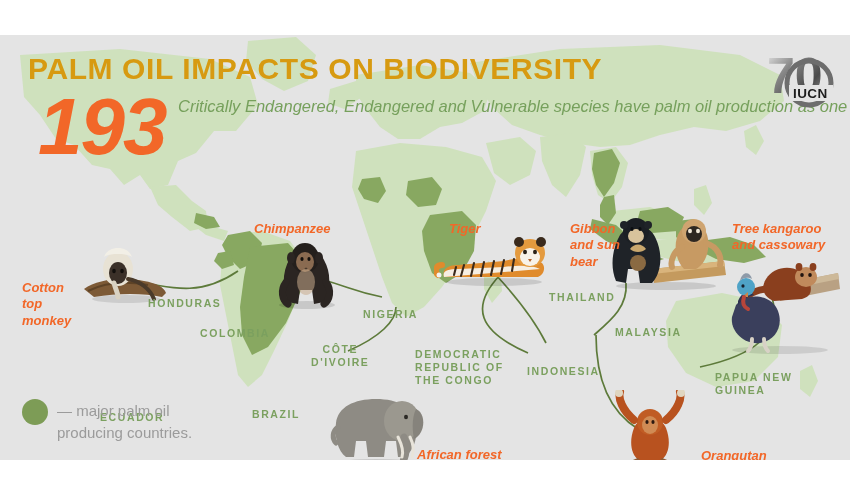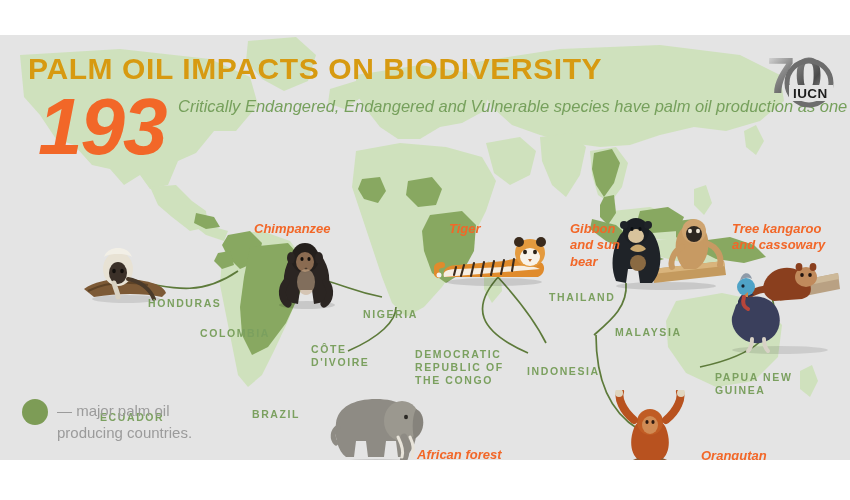--- a/index.html
+++ b/index.html
@@ -363,32 +363,35 @@
         <circle cx="56" cy="40" r="22" fill="none" stroke="#6d6d6d" stroke-width="5"></circle>
         <rect x="36" y="42" width="44" height="16" fill="#e4e4e4"></rect>
         <text x="40" y="55" font-family="Liberation Sans, sans-serif" font-size="13.5" font-weight="bold" fill="#1d1d1d" letter-spacing="0.4">IUCN</text>
       </svg>
     </div>
 
     <div class="country" style="left:148px;top:262px;text-align:right;">HONDURAS</div>
     <div class="country" style="left:200px;top:292px;">COLOMBIA</div>
     <div class="country" style="left:100px;top:332px;margin-top:44px;">ECUADOR</div>
     <div class="country" style="left:252px;top:373px;">BRAZIL</div>
-    <div class="country" style="left:311px;top:308px;">CÔTE
+    <div class="country" style="left:311px;top:308px;text-align:center;">CÔTE
 D'IVOIRE</div>
     <div class="country" style="left:363px;top:273px;">NIGERIA</div>
     <div class="country" style="left:415px;top:313px;">DEMOCRATIC
 REPUBLIC OF
 THE CONGO</div>
     <div class="country" style="left:549px;top:256px;">THAILAND</div>
     <div class="country" style="left:615px;top:291px;">MALAYSIA</div>
     <div class="country" style="left:527px;top:330px;">INDONESIA</div>
     <div class="country" style="left:715px;top:336px;">PAPUA NEW
 GUINEA</div>
 
+    <div class="animal-label" style="left:22px;top:245px;">Cotton
+top
+monkey</div>
     <div class="animal-label" style="left:254px;top:186px;">Chimpanzee</div>
     <div class="animal-label" style="left:449px;top:186px;">Tiger</div>
     <div class="animal-label" style="left:570px;top:186px;">Gibbon
 and sun
 bear</div>
     <div class="animal-label" style="left:732px;top:186px;">Tree kangaroo
 and cassowary</div>
     <div class="animal-label" style="left:417px;top:412px;">African forest
 elephant</div>
     <div class="animal-label" style="left:685px;top:413px;margin-left:16px;">Orangutan</div>

